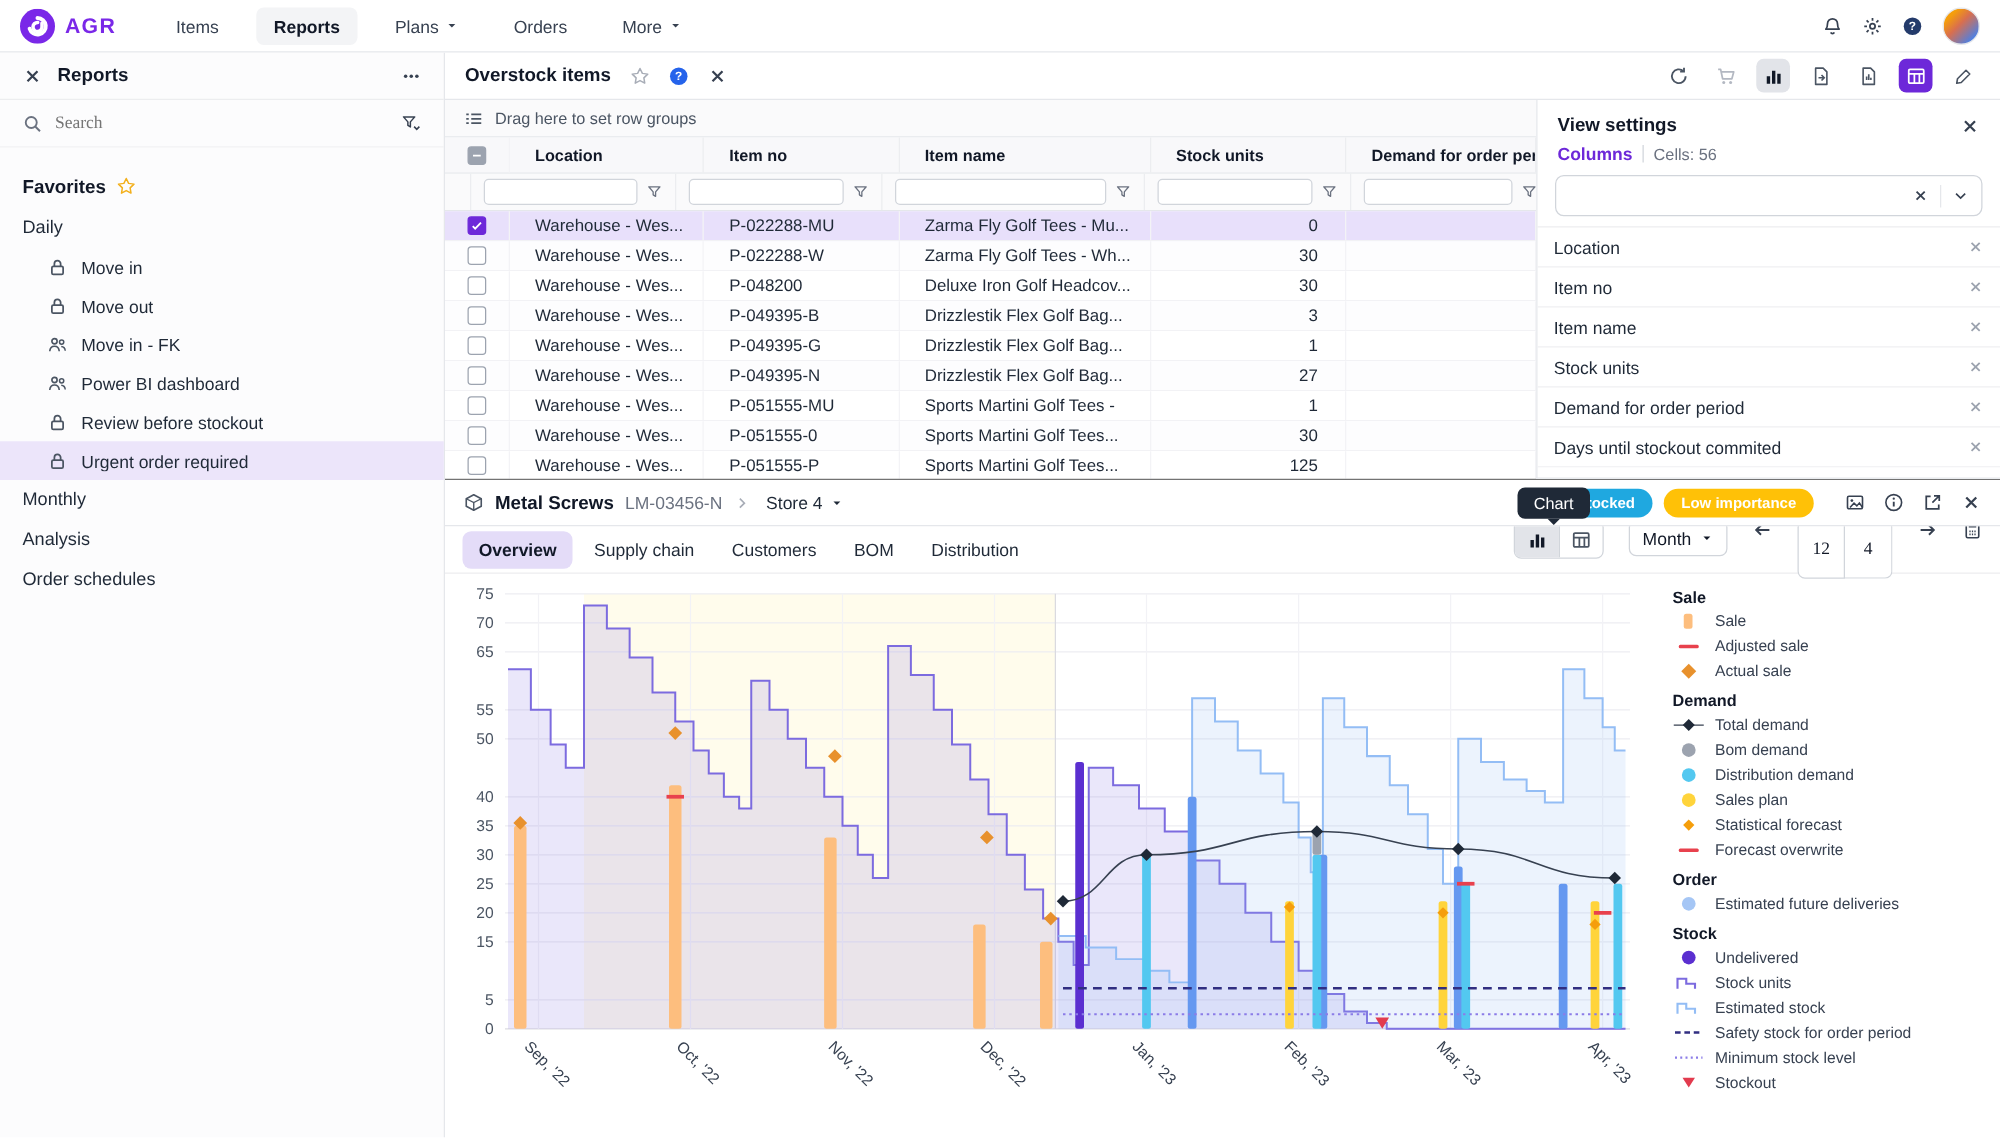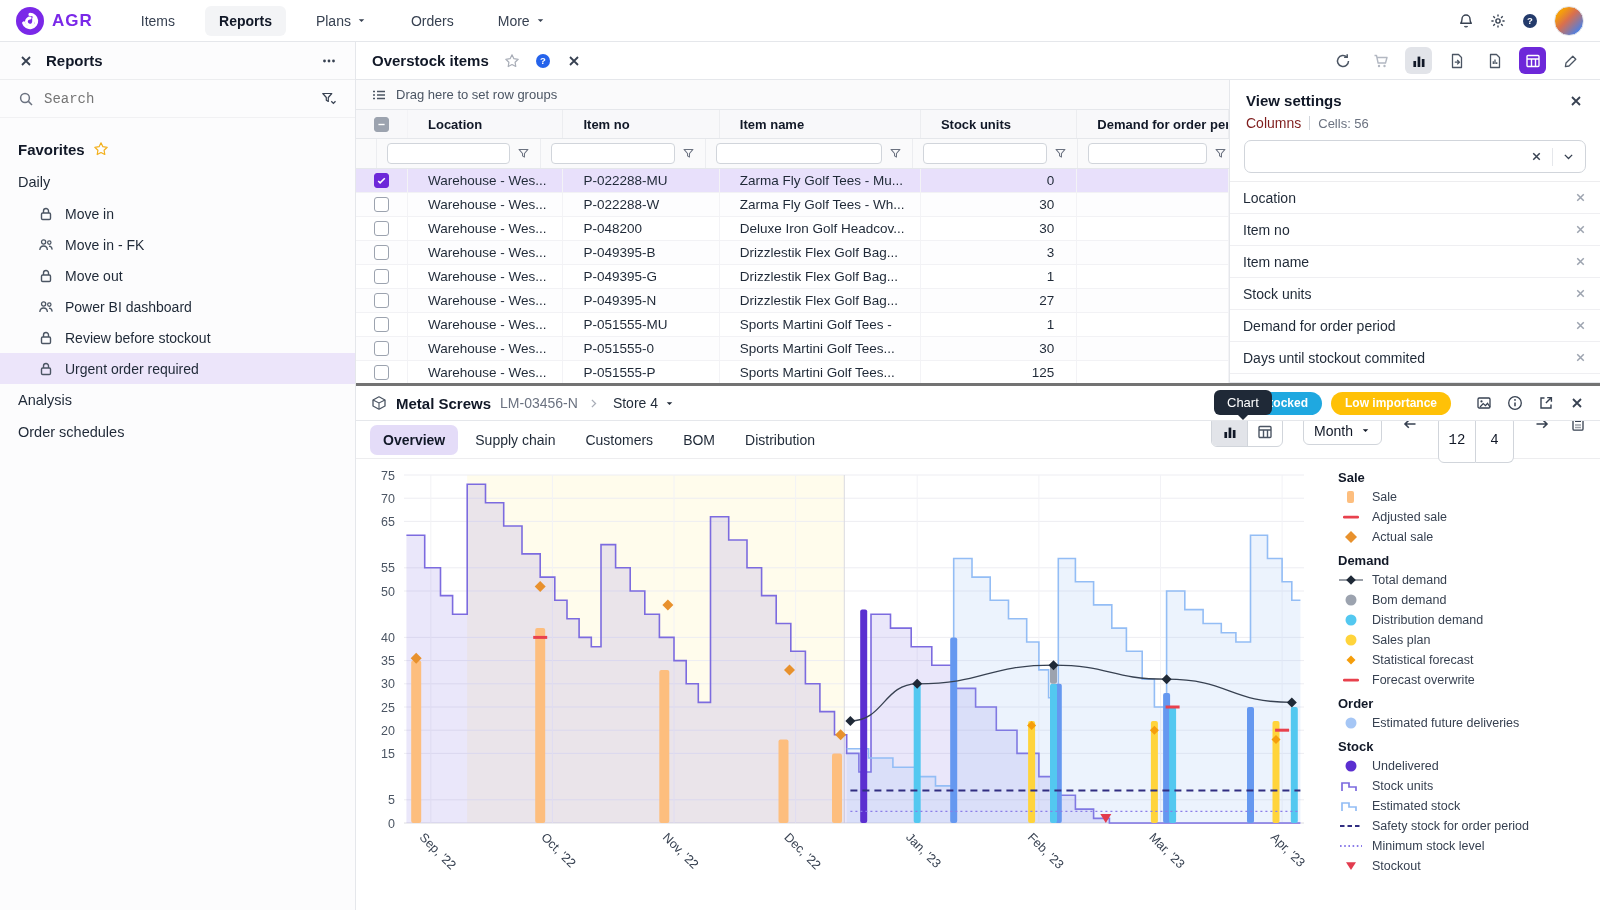--- a/index.html
+++ b/index.html
@@ -1,19 +1,19 @@
 <!DOCTYPE html>
 <html><head>
 <meta charset="utf-8">
 <style>
 *{margin:0;padding:0;box-sizing:border-box}
 html,body{width:1600px;height:910px;overflow:hidden}
 body{font-family:"Liberation Sans",sans-serif;font-size:14px;color:#1F2937;background:#fff;position:relative}
 button{font-family:inherit;background:none;border:none;cursor:pointer;color:inherit}
-input{font-family:Liberation Mono, monospace}
+input{font-family:Liberation Serif, serif}
 .ic{width:16px;height:16px;display:block}
 .ic.sm{width:13px;height:13px}
 .ic.xs{width:11px;height:11px}
 svg text{font-family:"Liberation Sans",sans-serif}
 
 
 .navbar{position:absolute;left:0;top:0;width:1600px;height:42px;background:#fff;border-bottom:1px solid #E5E7EB;display:flex;align-items:center;padding:0 16px;z-index:30}
 .brand{display:flex;align-items:center;gap:8px;margin-right:34px}
 .brand-name{color:#7A28E8;font-weight:800;font-size:17px;letter-spacing:1px}
 .nav-menu{display:flex;align-items:center;gap:16px}
@@ -68,31 +68,31 @@
 .chk-cell{height:100%;display:flex;align-items:center;justify-content:center;border-right:1px solid #F3F3F6;flex:none}
 .checkbox{width:15px;height:15px;border:1.5px solid #9CA3AF;border-radius:3px;background:#fff;display:flex;align-items:center;justify-content:center}
 .checkbox.checked{background:#6D28D9;border-color:#6D28D9}
 .checkbox.header{background:#9CA3AF;border-color:#9CA3AF}
 .checkbox .ic{width:11px;height:11px}
 
 
 .vs-panel{position:absolute;left:1229px;top:80px;width:371px;height:303px;background:#fff;border-left:1px solid #E5E7EB;border-bottom:1px solid #E5E7EB;z-index:8;display:flex;flex-direction:column}
 .vs-header{display:flex;align-items:center;justify-content:space-between;padding:12px 16px 6px;font-weight:700;font-size:15px;color:#111827}
 .vs-sub{display:flex;align-items:center;gap:8px;padding:0 16px}
-.vs-col-label{font-weight:400;font-size:14px;color:#7f1d1d}
+.vs-col-label{font-weight:700;font-size:14px;color:#6d28d9}
 .vs-divider{width:1px;height:14px;background:#D1D5DB}
 .vs-cells{color:#6B7280;font-size:13px}
 .vs-combo{margin:9px 14px 8px;height:33px;border:1px solid #D1D5DB;border-radius:7px;display:flex;align-items:center;justify-content:flex-end;padding:0 10px;gap:9px;color:#6B7280}
 .combo-sep{width:1px;height:18px;background:#E5E7EB}
 .vs-list{border-top:1px solid #EDEDEF;overflow:hidden}
 .vs-item{height:32px;display:flex;align-items:center;justify-content:space-between;padding:0 13px;border-bottom:1px solid #EFEFF2;font-size:14px;color:#1F2937}
 .vs-item .ic{color:#9CA3AF}
 
 
-.detail-bar{position:absolute;left:356px;top:383px;right:0;height:38px;background:#fff;border-top:3px solid #737373;border-bottom:1px solid #E5E7EB;display:flex;align-items:center;gap:9px;padding:0 15px;z-index:6}
+.detail-bar{position:absolute;left:356px;top:383px;right:0;height:38px;background:#fff;border-top:1px solid #737373;border-bottom:1px solid #E5E7EB;display:flex;align-items:center;gap:9px;padding:0 15px;z-index:6}
 .detail-bar .box-ic{color:#4B5563}
 .detail-name{font-weight:700;font-size:15px;color:#111827}
 .detail-sku{color:#6B7280;font-size:14px}
 .detail-loc{display:flex;align-items:center;gap:6px;font-size:14px;color:#1F2937;margin-left:4px}
 .badge-wrap{margin-left:auto;display:flex;align-items:center;gap:9px}
 .badge{height:23px;display:flex;align-items:center;padding:0 14px;border-radius:13px;color:#fff;font-size:12px;font-weight:700;white-space:nowrap}
 .detail-icons{display:flex;align-items:center;gap:15px;margin-left:16px;color:#374151}
 
 
 .tooltip{position:absolute;left:1214px;top:390px;background:#1F2937;color:#fff;font-size:13px;padding:5px 13px;border-radius:6px;z-index:50}
@@ -229,56 +229,59 @@
         </div>
         <div class="side-item">
           <svg class="ic " viewBox="0 0 16 16">
             <rect x="3.5" y="7" width="9" height="6.5" rx="1.2" stroke="currentColor" stroke-width="1.4" fill="none"></rect>
             <path d="M5.5 7V5a2.5 2.5 0 0 1 5 0v2" stroke="currentColor" stroke-width="1.4" fill="none"></path>
           </svg>
           <span class="side-item-label">Move in</span>
         </div>
         <div class="side-item">
           <svg class="ic " viewBox="0 0 16 16">
+            <rect x="3.5" y="7" width="9" height="6.5" rx="1.2" stroke="currentColor" stroke-width="1.4" fill="none"></rect>
+            <path d="M5.5 7V5a2.5 2.5 0 0 1 5 0v2" stroke="currentColor" stroke-width="1.4" fill="none"></path>
+          </svg>
+          <span class="side-item-label">Move out</span>
+        </div>
+        <div class="side-item">
+          <svg class="ic " viewBox="0 0 16 16">
             <circle cx="5.6" cy="5" r="2.1" stroke="currentColor" stroke-width="1.3" fill="none"></circle>
             <path d="M1.8 13c.2-2.6 1.8-4 3.8-4s3.6 1.4 3.8 4" stroke="currentColor" stroke-width="1.3" fill="none"></path>
             <circle cx="11.3" cy="5.6" r="1.7" stroke="currentColor" stroke-width="1.2" fill="none"></circle>
             <path d="M11 9.2c1.9.1 3 1.5 3.2 3.4" stroke="currentColor" stroke-width="1.2" fill="none"></path>
           </svg>
           <span class="side-item-label">Move in - FK</span>
         </div>
         <div class="side-item">
           <svg class="ic " viewBox="0 0 16 16">
-            <rect x="3.5" y="7" width="9" height="6.5" rx="1.2" stroke="currentColor" stroke-width="1.4" fill="none"></rect>
-            <path d="M5.5 7V5a2.5 2.5 0 0 1 5 0v2" stroke="currentColor" stroke-width="1.4" fill="none"></path>
-          </svg>
-          <span class="side-item-label">Move out</span>
-        </div>
-        <div class="side-item">
-          <svg class="ic " viewBox="0 0 16 16">
             <circle cx="5.6" cy="5" r="2.1" stroke="currentColor" stroke-width="1.3" fill="none"></circle>
             <path d="M1.8 13c.2-2.6 1.8-4 3.8-4s3.6 1.4 3.8 4" stroke="currentColor" stroke-width="1.3" fill="none"></path>
             <circle cx="11.3" cy="5.6" r="1.7" stroke="currentColor" stroke-width="1.2" fill="none"></circle>
             <path d="M11 9.2c1.9.1 3 1.5 3.2 3.4" stroke="currentColor" stroke-width="1.2" fill="none"></path>
           </svg>
           <span class="side-item-label">Power BI dashboard</span>
         </div>
         <div class="side-item">
           <svg class="ic " viewBox="0 0 16 16">
             <rect x="3.5" y="7" width="9" height="6.5" rx="1.2" stroke="currentColor" stroke-width="1.4" fill="none"></rect>
             <path d="M5.5 7V5a2.5 2.5 0 0 1 5 0v2" stroke="currentColor" stroke-width="1.4" fill="none"></path>
           </svg>
           <span class="side-item-label">Review before stockout</span>
         </div>
         <div class="side-item selected">
           <svg class="ic " viewBox="0 0 16 16">
             <rect x="3.5" y="7" width="9" height="6.5" rx="1.2" stroke="currentColor" stroke-width="1.4" fill="none"></rect>
             <path d="M5.5 7V5a2.5 2.5 0 0 1 5 0v2" stroke="currentColor" stroke-width="1.4" fill="none"></path>
           </svg>
           <span class="side-item-label">Urgent order required</span>
+        </div>
+        <div class="side-section">
+          <span>Monthly</span>
         </div>
         <div class="side-section">
           <span>Analysis</span>
         </div>
         <div class="side-section">
           <span>Order schedules</span>
         </div>
       </div>
   </aside>
 

